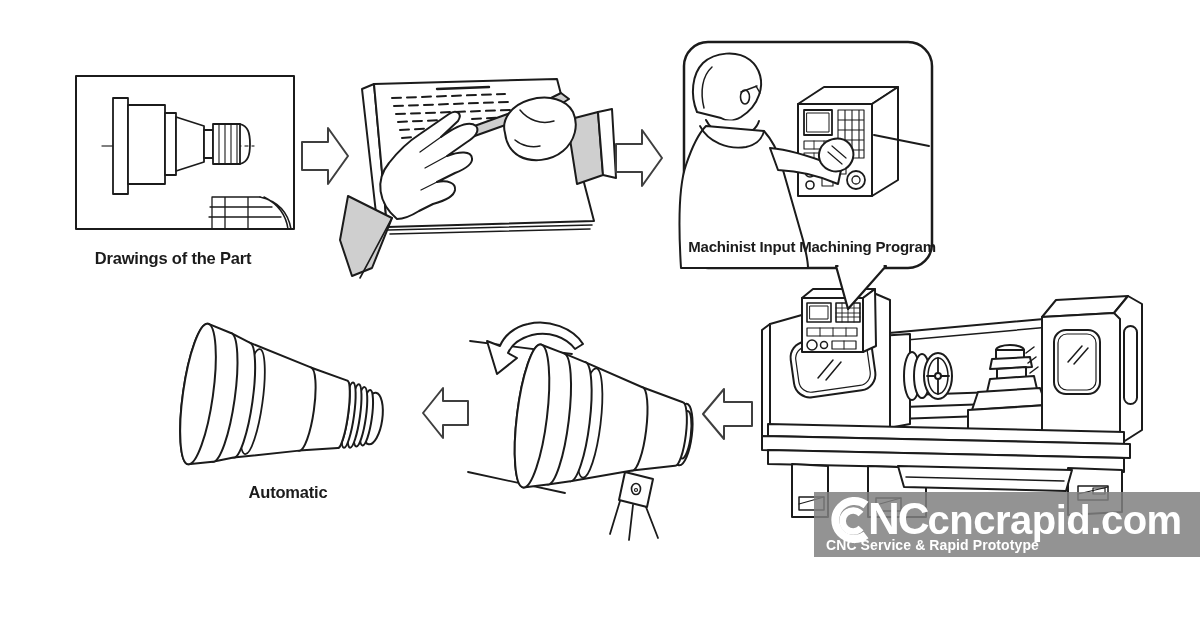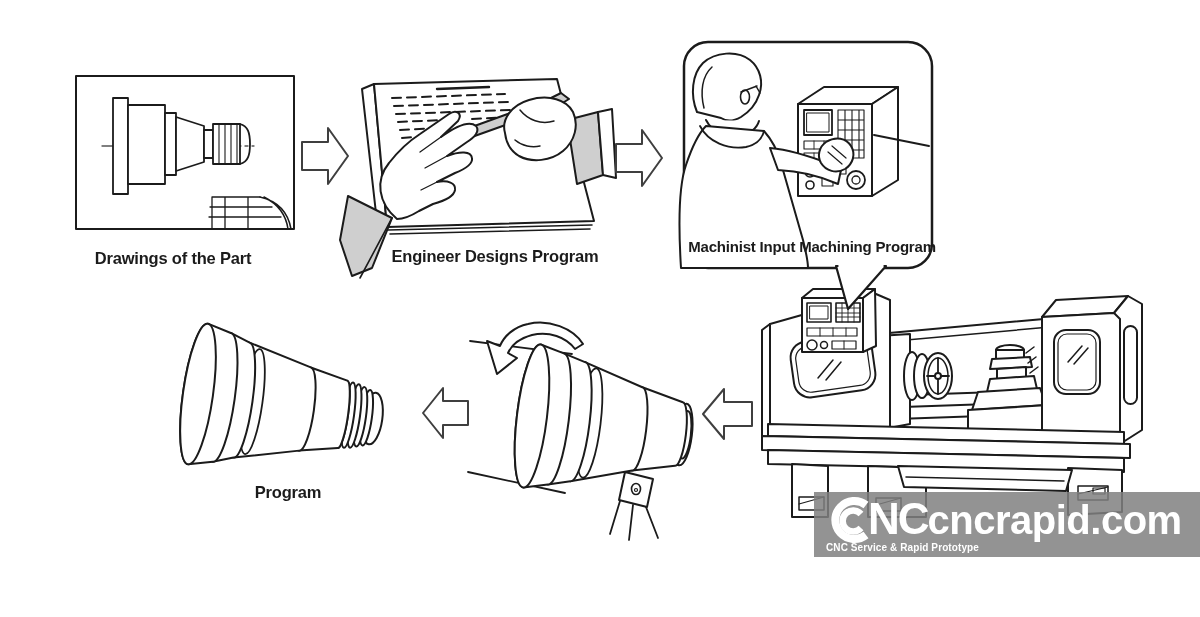--- a/index.html
+++ b/index.html
@@ -10,21 +10,21 @@
   .g{fill:#cfcfcf;}
   .label{position:absolute;transform:translateX(-50%);white-space:nowrap;
          font-weight:700;font-size:16.5px;letter-spacing:-0.2px;color:#1b1b1b;text-align:center;}
   .label.small{font-size:15px;}
   .banner{position:absolute;left:814px;top:492px;width:386px;height:65px;
           background:rgba(128,128,128,0.85);display:flex;align-items:center;z-index:5;}
   .logo{position:relative;margin-left:10px;display:flex;align-items:center;height:100%;}
   .logo-c{margin-top:-10px;}
   .logo-nc{font-size:44px;font-weight:700;color:#fff;letter-spacing:-2px;line-height:1;
            margin-left:-6px;margin-top:-12px;}
-  .tagline{position:absolute;left:2px;bottom:4px;font-size:10px;font-weight:700;color:#fff;
+  .tagline{position:absolute;left:2px;bottom:4px;font-size:14px;font-weight:700;color:#fff;
            white-space:nowrap;letter-spacing:0.1px;}
   .site{margin-left:auto;margin-right:44px;font-size:40px;font-weight:700;color:#fff;
         letter-spacing:-0.5px;margin-top:-8px;}
 </style>
 </head>
 <body>
 
 <div class="stage">
 
 <svg class="art" width="1200" height="617" viewBox="0 0 1200 617" stroke="#1b1b1b" stroke-width="2" fill="none" stroke-linecap="round" stroke-linejoin="round">
@@ -210,23 +210,22 @@
       <path class="w" d="M24,-65 L44,-58 A11,58 0 0 1 44,58 L24,65 A13,65 0 0 1 24,-65 Z"></path>
       <path class="w" d="M0,-71 L24,-65 A13,65 0 0 1 24,65 L0,71 A15,71 0 0 1 0,-71 Z"></path>
       <ellipse class="w" cx="0" cy="0" rx="15" ry="71"></ellipse>
     </g>
   </g>
 
   <path class="w" stroke="#3f3f3f" d="M423,413 L443,388 L443,401 L468,401 L468,425 L443,425 L443,438 Z"></path>
 </svg>
 
 <div class="label" style="left:173px;top:249px">Drawings of the Part</div>
-<div class="label" style="left:495px;top:247px">Engineer Designs Program</div>
 <div class="label small" style="left:812px;top:238px">Machinist Input Machining Program</div>
-<div class="label" style="left:288px;top:483px">Program</div>
+<div class="label" style="left:288px;top:483px">Automatic</div>
 
 <div class="banner">
   <div class="logo">
     <svg class="logo-c" width="50" height="52" viewBox="0 0 50 52" fill="none">
       <path d="M42,11 A19,19 0 1 0 42,41" stroke="#ffffff" stroke-width="8"></path>
       <path d="M37,20 A10.5,10.5 0 1 0 37,34" stroke="#ffffff" stroke-width="6.5"></path>
     </svg>
     <span class="logo-nc">NC</span>
     <div class="tagline">CNC Service &amp; Rapid Prototype</div>
   </div>

